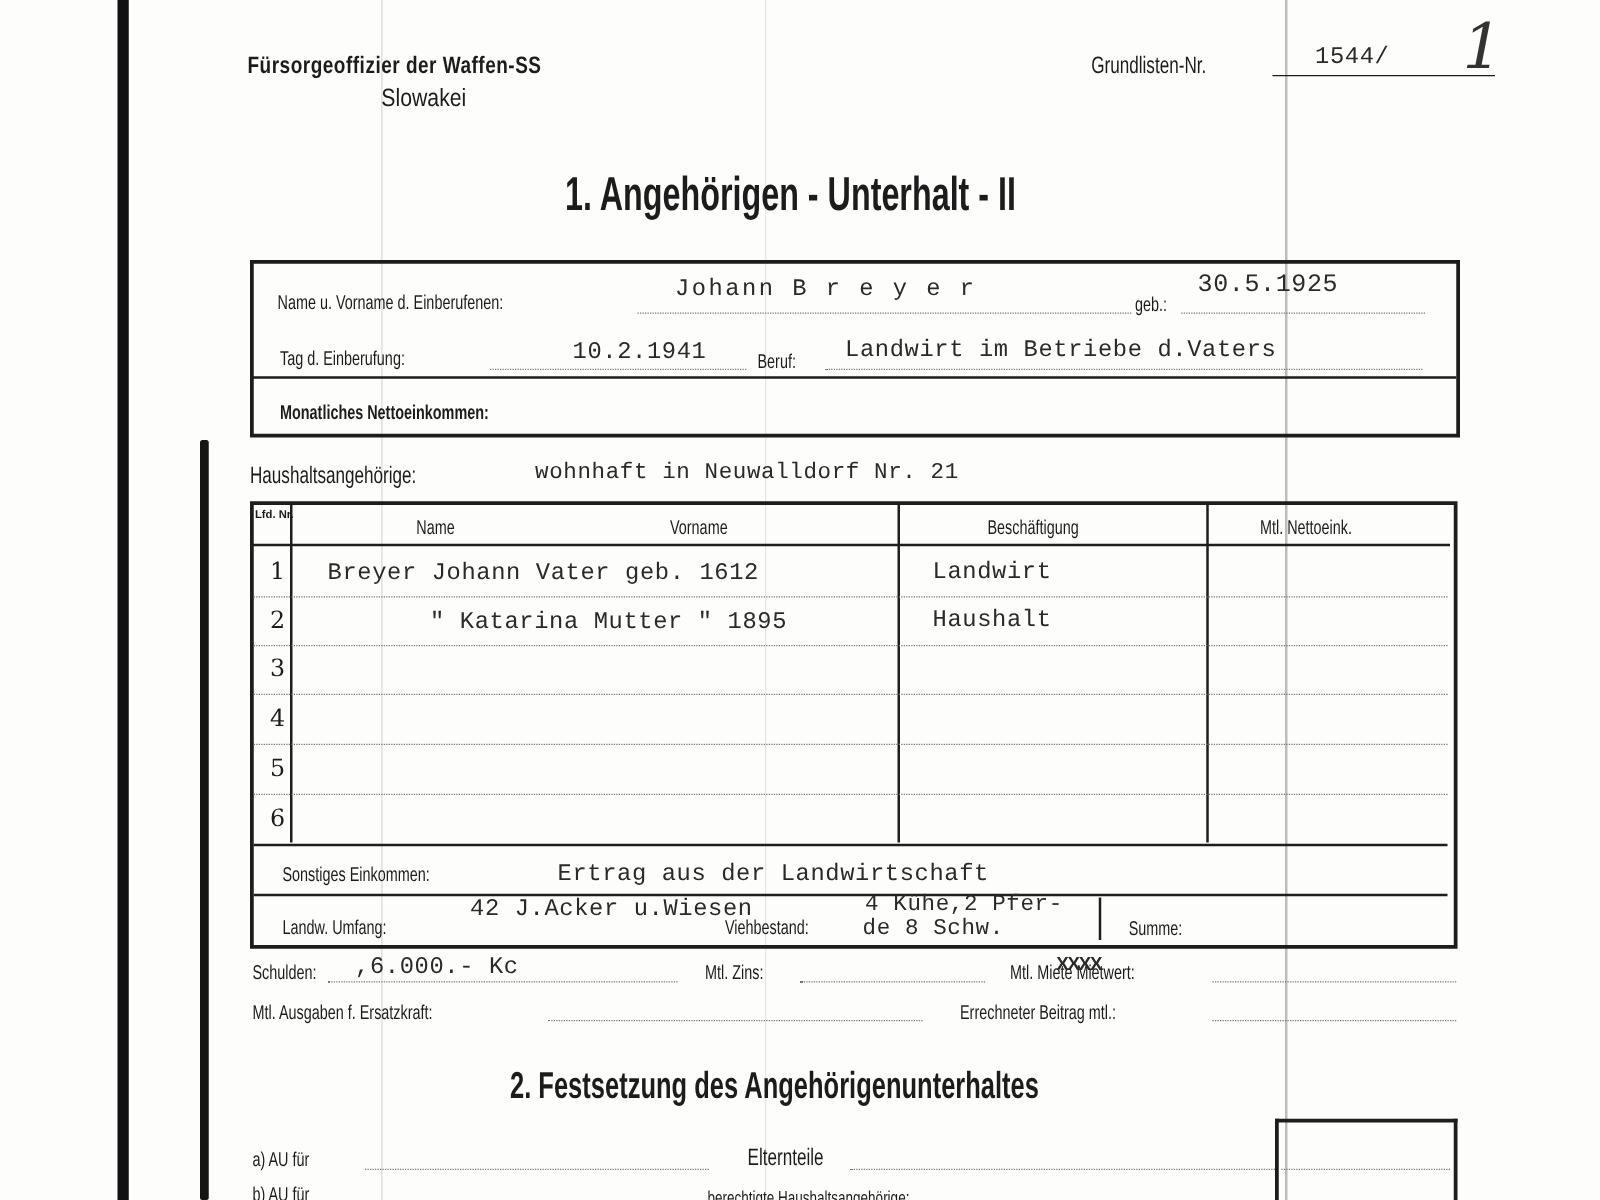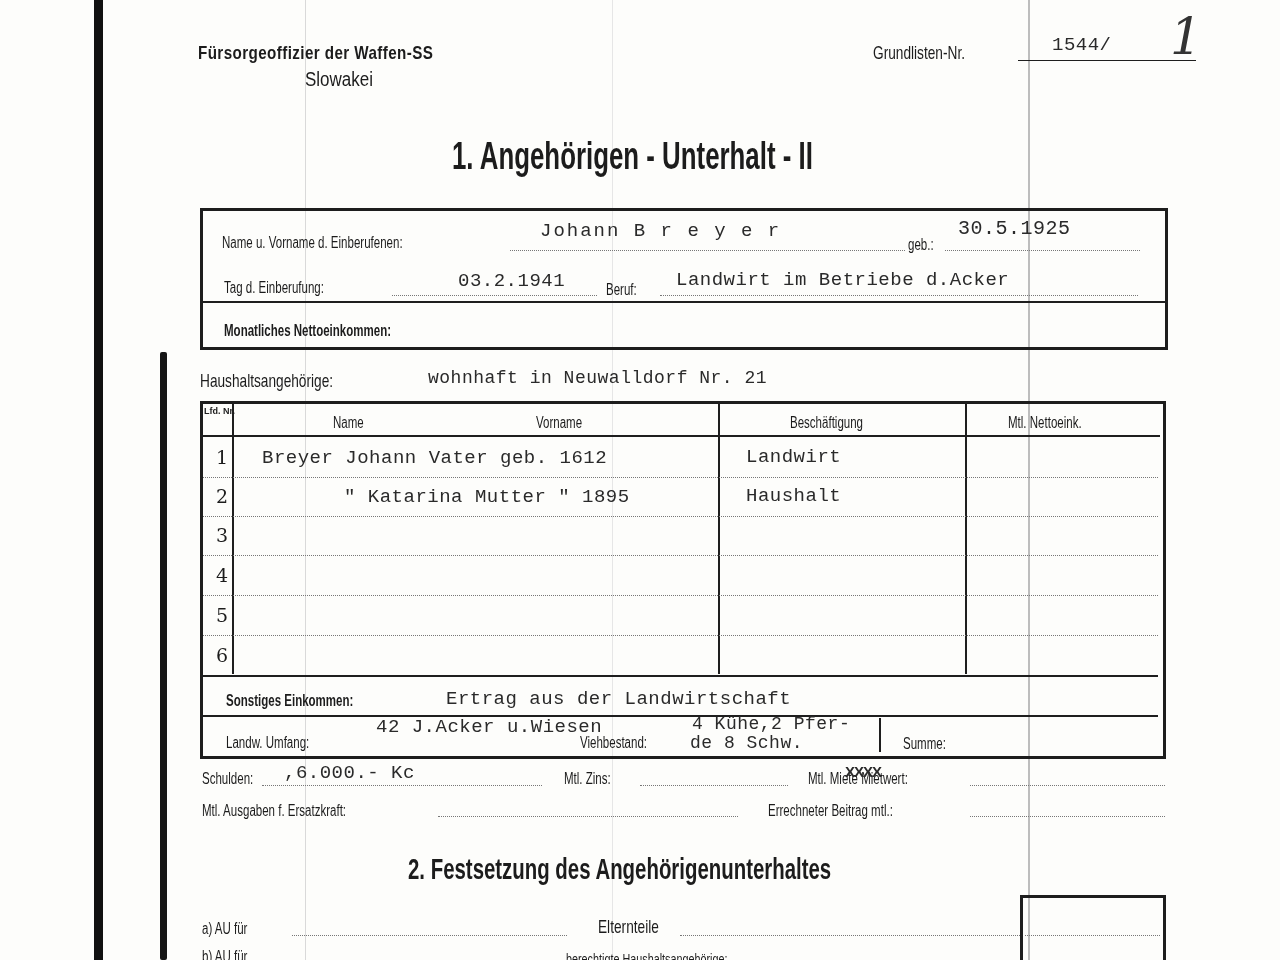--- a/index.html
+++ b/index.html
@@ -49,24 +49,24 @@
 
 <div class="abs lbl" style="left:222px;top:234px;"><span class="cond">Name u. Vorname d. Einberufenen:</span></div>
 <div class="dots" style="left:510px;top:250px;width:395px;"></div>
 <div class="abs tw" style="left:540px;top:220px;font-size:19px;letter-spacing:2px;">Johann B r e y e r</div>
 <div class="abs lbl" style="left:908px;top:236px;"><span class="cond">geb.:</span></div>
 <div class="dots" style="left:945px;top:250px;width:195px;"></div>
 <div class="abs tw" style="left:958px;top:217px;font-size:20px;">30.5.1925</div>
 
 <div class="abs lbl" style="left:224px;top:279px;"><span class="cond">Tag d. Einberufung:</span></div>
 <div class="dots" style="left:392px;top:295px;width:205px;"></div>
-<div class="abs tw" style="left:458px;top:270px;font-size:19px;">03.2.1941</div>
+<div class="abs tw" style="left:458px;top:270px;font-size:19px;">10.2.1941</div>
 <div class="abs lbl" style="left:606px;top:281px;"><span class="cond">Beruf:</span></div>
 <div class="dots" style="left:660px;top:295px;width:478px;"></div>
-<div class="abs tw" style="left:676px;top:269px;font-size:19px;">Landwirt im Betriebe d.Acker</div>
+<div class="abs tw" style="left:676px;top:269px;font-size:19px;">Landwirt im Betriebe d.Vaters</div>
 
 <div class="abs lbl" style="left:224px;top:322px;font-weight:bold;"><span class="cond">Monatliches Nettoeinkommen:</span></div>
 
 <div class="abs lbl" style="left:200px;top:370px;font-size:19px;"><span class="cond">Haushaltsangehörige:</span></div>
 <div class="abs tw" style="left:428px;top:368px;font-size:18px;">wohnhaft in Neuwalldorf Nr. 21</div>
 
 <div class="abs" style="left:200px;top:401px;width:960px;height:352px;border:3px solid #1d1d1d;"></div>
 <div class="solid" style="left:200px;top:435px;width:960px;height:2px;"></div>
 <div class="solid" style="left:232px;top:404px;width:2px;height:270px;"></div>
 <div class="solid" style="left:718px;top:404px;width:2px;height:270px;"></div>
@@ -91,21 +91,21 @@
 <div class="abs" style="left:216px;top:485px;font-size:19px;font-family:'DejaVu Serif',serif;">2</div>
 <div class="abs tw" style="left:344px;top:486px;font-size:19px;">" Katarina Mutter "  1895</div>
 <div class="abs tw" style="left:746px;top:485px;font-size:19px;">Haushalt</div>
 
 <div class="abs" style="left:216px;top:524px;font-size:19px;font-family:'DejaVu Serif',serif;">3</div>
 <div class="abs" style="left:216px;top:564px;font-size:19px;font-family:'DejaVu Serif',serif;">4</div>
 <div class="abs" style="left:216px;top:604px;font-size:19px;font-family:'DejaVu Serif',serif;">5</div>
 <div class="abs" style="left:216px;top:644px;font-size:19px;font-family:'DejaVu Serif',serif;">6</div>
 
 <div class="solid" style="left:203px;top:675px;width:955px;height:2px;"></div>
-<div class="abs lbl" style="left:226px;top:692px;font-weight:bold;"><span class="cond">Sonstiges Einkommen:</span></div>
+<div class="abs lbl" style="left:226px;top:692px;"><span class="cond">Sonstiges Einkommen:</span></div>
 <div class="abs tw" style="left:446px;top:688px;font-size:19px;">Ertrag aus der Landwirtschaft</div>
 <div class="solid" style="left:203px;top:715px;width:955px;height:2px;"></div>
 
 <div class="abs lbl" style="left:226px;top:734px;"><span class="cond">Landw. Umfang:</span></div>
 <div class="abs tw" style="left:376px;top:716px;font-size:19px;">42 J.Acker u.Wiesen</div>
 <div class="abs lbl" style="left:580px;top:734px;"><span class="cond">Viehbestand:</span></div>
 <div class="abs tw" style="left:692px;top:714px;font-size:18px;">4 Kühe,2 Pfer-</div>
 <div class="abs tw" style="left:690px;top:733px;font-size:18px;">de 8 Schw.</div>
 <div class="solid" style="left:879px;top:718px;width:2px;height:34px;"></div>
 <div class="abs lbl" style="left:903px;top:735px;"><span class="cond">Summe:</span></div>

